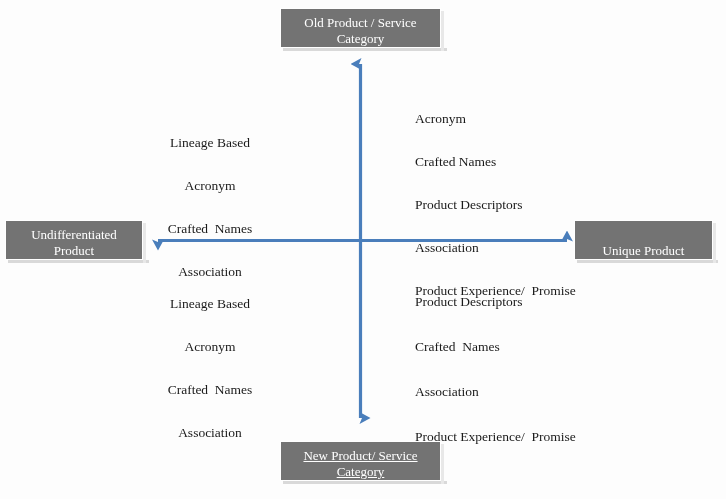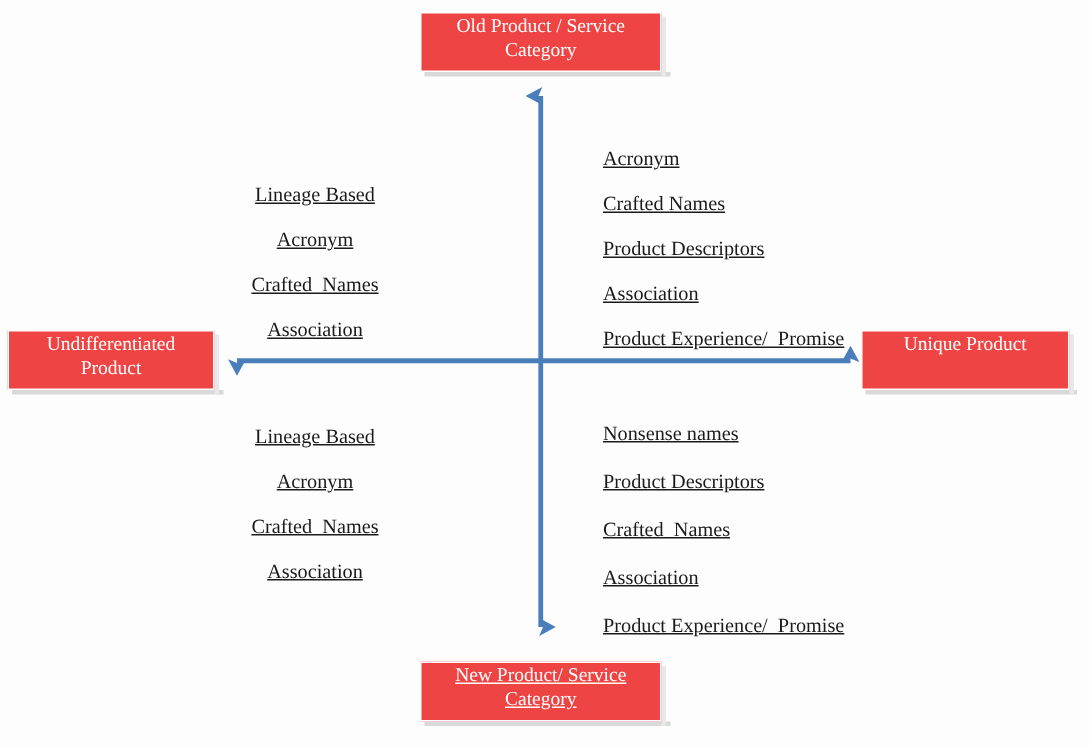--- a/index.html
+++ b/index.html
@@ -12,29 +12,29 @@
     width: 726px;
     height: 499px;
     background: #fdfdfd;
     overflow: hidden;
     font-family: "Liberation Serif", "DejaVu Serif", serif;
   }
 
   
   .node-box {
     position: absolute;
-    background: #ef4444;
+    background: #737373;
     border: 1px solid #ffffff;
     box-sizing: border-box;
     color: #ffffff;
     font-family: "Liberation Serif", "DejaVu Serif", serif;
     font-size: 13px;
     line-height: 16px;
     display: flex;
-    align-items: flex-start;
+    align-items: flex-end;
     justify-content: center;
     text-align: center;
   }
   .node-box .node-label {
     display: block;
     padding: 0 6px;
     white-space: pre-line;
   }
   .box-shadow-bar {
     position: absolute;
@@ -74,22 +74,21 @@
 
   
   .quad-list {
     position: absolute;
     font-family: "Liberation Serif", "DejaVu Serif", serif;
     font-size: 13.5px;
     color: #1a1a1a;
   }
   .quad-list .item {
     white-space: pre;
-    margin: 3px;
-    text-decoration: underline;
+    margin: 16px;
   }
   .quad-right-align { text-align: center; }
   .quad-left-align  { text-align: left; }
 
   #quad-tl { left: 120px; top: 113px; width: 180px; }
   #quad-tl .item { line-height: 27px; }
 
   #quad-bl { left: 120px; top: 274px; width: 180px; }
   #quad-bl .item { line-height: 27px; }
 
@@ -171,20 +170,19 @@
   </div>
 
   <div class="quad-list quad-right-align" id="quad-bl">
     <div class="item">Lineage Based</div>
     <div class="item">Acronym</div>
     <div class="item">Crafted  Names</div>
     <div class="item">Association</div>
   </div>
 
   <div class="quad-list quad-left-align" id="quad-br">
-    <div class="item">Nonsense names</div>
     <div class="item">Product Descriptors</div>
     <div class="item">Crafted  Names</div>
     <div class="item">Association</div>
     <div class="item">Product Experience/  Promise</div>
   </div>
 
 </div>
 
 </body></html>

